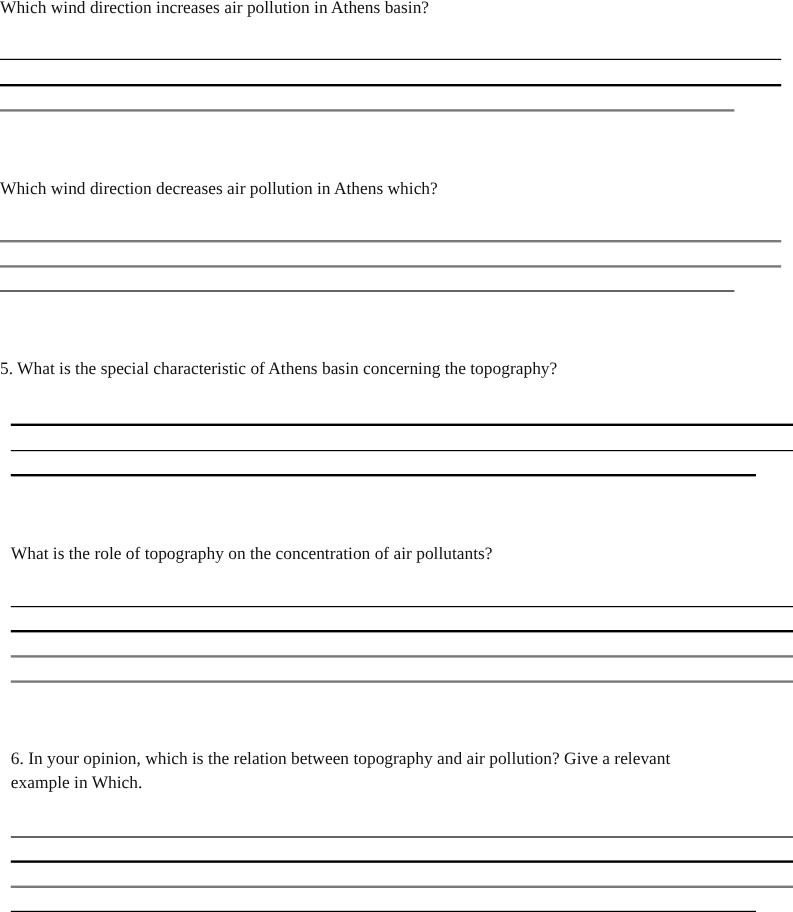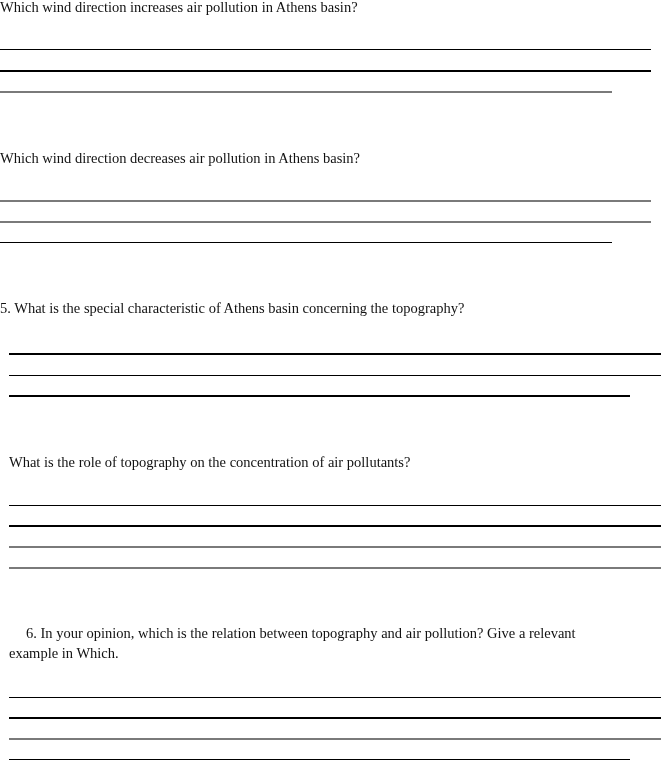--- a/index.html
+++ b/index.html
@@ -11,34 +11,34 @@
   .line.gray { border-top: 2px solid #7a7a7a; }
 </style>
 </head>
 <body>
 
 <p class="q" style="left:0;top:-3px;">Which wind direction increases air pollution in Athens basin?</p>
 <div class="line" style="left:0;top:49px;width:651px;"></div>
 <div class="line thick" style="left:0;top:70px;width:651px;"></div>
 <div class="line gray" style="left:0;top:91px;width:612px;"></div>
 
-<p class="q" style="left:0;top:148px;">Which wind direction decreases air pollution in Athens basin?</p>
+<p class="q" style="left:0;top:148px;">Which wind direction decreases air pollution in Athens which?</p>
 <div class="line gray" style="left:0;top:200px;width:651px;"></div>
 <div class="line gray" style="left:0;top:221px;width:651px;"></div>
 <div class="line" style="left:0;top:242px;width:612px;"></div>
 
 <p class="q" style="left:0;top:298px;">5. What is the special characteristic of Athens basin concerning the topography?</p>
 <div class="line thick" style="left:9px;top:353px;width:652px;"></div>
 <div class="line" style="left:9px;top:375px;width:652px;"></div>
 <div class="line thick" style="left:9px;top:395px;width:621px;"></div>
 
 <p class="q" style="left:9px;top:452px;font-family:Liberation Serif, serif;">What is the role of topography on the concentration of air pollutants?</p>
 <div class="line" style="left:9px;top:505px;width:652px;"></div>
 <div class="line thick" style="left:9px;top:525px;width:652px;"></div>
 <div class="line gray" style="left:9px;top:546px;width:652px;"></div>
 <div class="line gray" style="left:9px;top:567px;width:652px;"></div>
 
-<p class="q" style="left:9px;top:623px;margin-left:17px;">6. In your opinion, which is the relation between topography and air pollution? Give a relevant</p>
+<p class="q" style="left:9px;top:623px;">6. In your opinion, which is the relation between topography and air pollution? Give a relevant</p>
 <p class="q" style="left:9px;top:643px;">example in Which.</p>
 <div class="line" style="left:9px;top:697px;width:652px;"></div>
 <div class="line thick" style="left:9px;top:717px;width:652px;"></div>
 <div class="line gray" style="left:9px;top:738px;width:652px;"></div>
 <div class="line" style="left:9px;top:759px;width:621px;"></div>
 
 </body></html>

